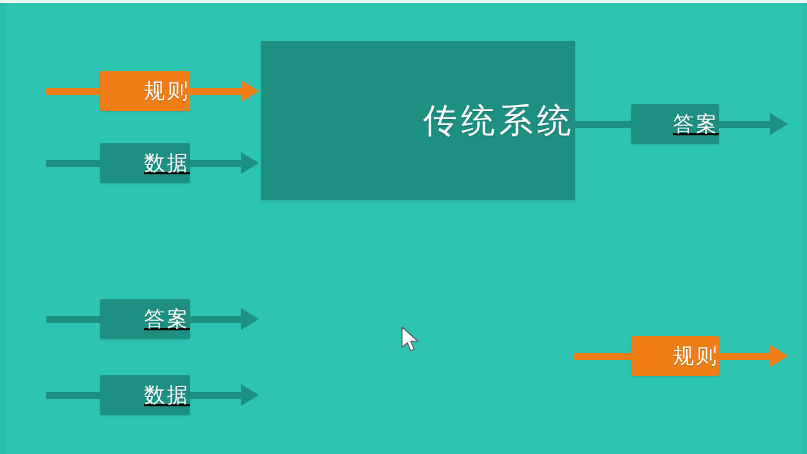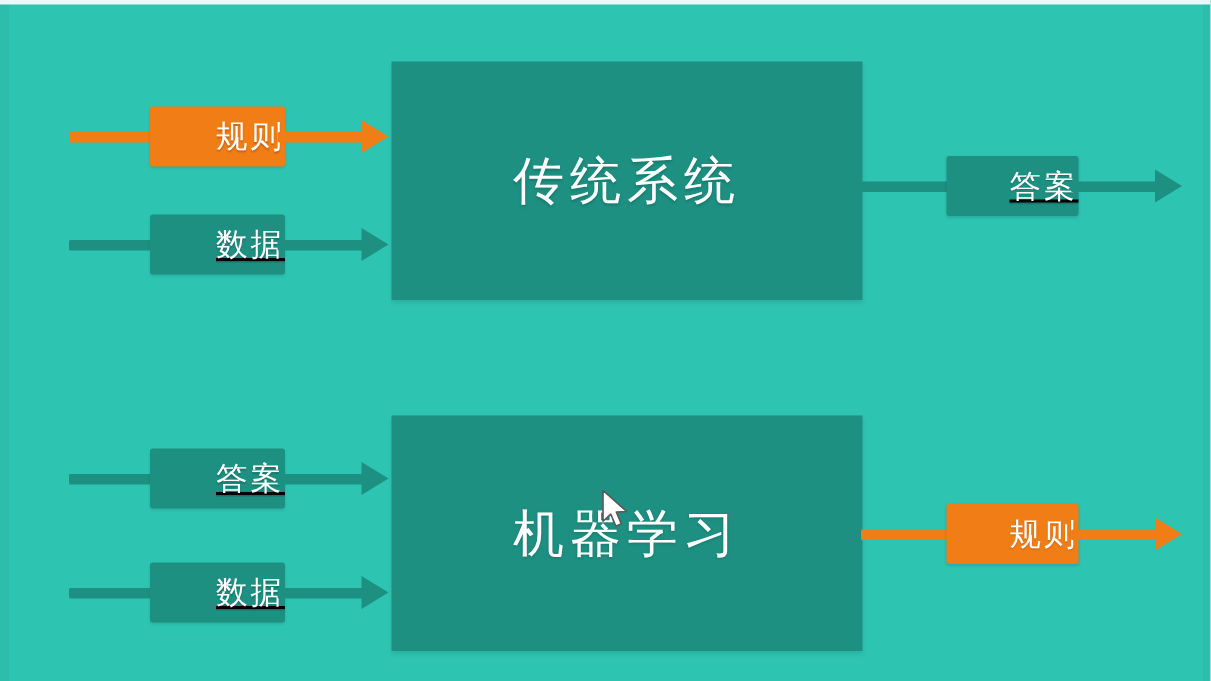--- a/index.html
+++ b/index.html
@@ -36,21 +36,21 @@
     width: 5px; height: 451px;
     background: rgba(0,0,0,0.03);
   }
 
   
   .proc-box {
     position: absolute;
     background: #1d9082;
     display: flex;
     align-items: center;
-    justify-content: center;
+    justify-content: flex-end;
     box-shadow: 0 2px 3px rgba(0,0,0,0.10);
   }
   .proc-label {
     color: #ffffff;
     font-size: 34px;
     letter-spacing: 4px;
     font-weight: 400;
     text-shadow: 0 1px 2px rgba(0,0,0,0.18);
     user-select: none;
   }
@@ -141,23 +141,20 @@
   <div class="shaft teal" style="left:185px; top:316px; width:58px;"></div>
   <div class="head teal" style="left:241px; top:308px;"></div>
 
   <div class="shaft teal" style="left:46px; top:392px; width:62px;"></div>
   <div class="chip teal" style="left:100px; top:375px; width:90px; height:40px;">
     <span>数据</span>
   </div>
   <div class="shaft teal" style="left:185px; top:392px; width:58px;"></div>
   <div class="head teal" style="left:241px; top:384px;"></div>
 
-  <div class="proc-box" style="left:261px; top:277px; width:314px; height:157px;">
-    <span class="proc-label">机器学习</span>
-  </div>
 
   <div class="shaft orange" style="left:574px; top:353px; width:62px;"></div>
   <div class="chip orange" style="left:631px; top:336px; width:88px; height:40px;">
     <span>规则</span>
   </div>
   <div class="shaft orange" style="left:714px; top:353px; width:58px;"></div>
   <div class="head orange" style="left:770px; top:345px;"></div>
 
   <div class="cursor" id="mouse-cursor" style="left: 401px; top: 326px;">
     <svg width="22" height="30" viewBox="0 0 22 30" xmlns="http://www.w3.org/2000/svg">

